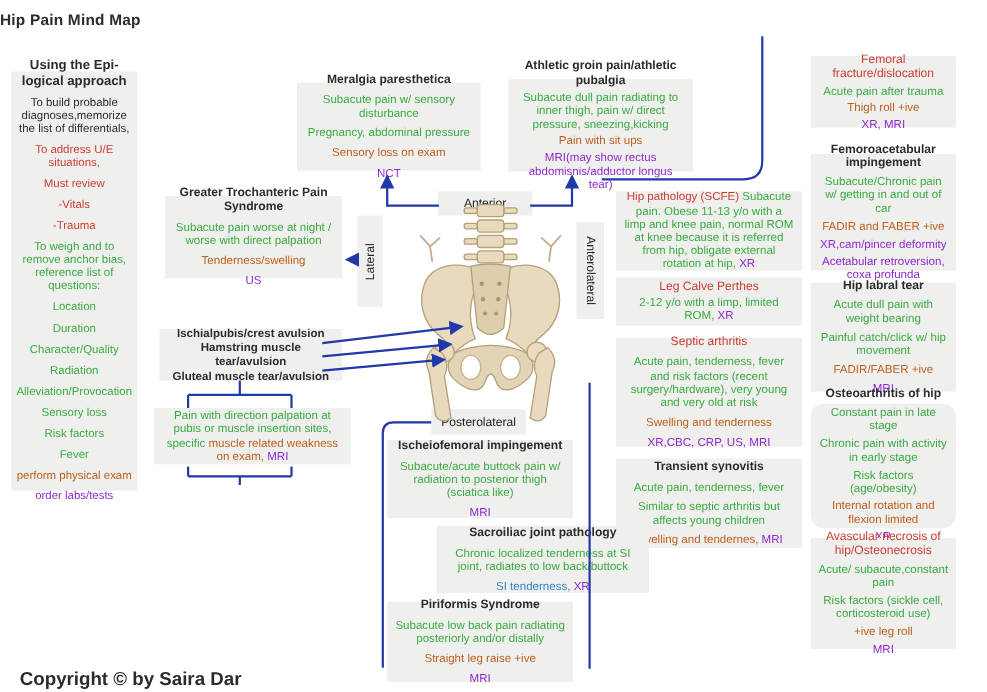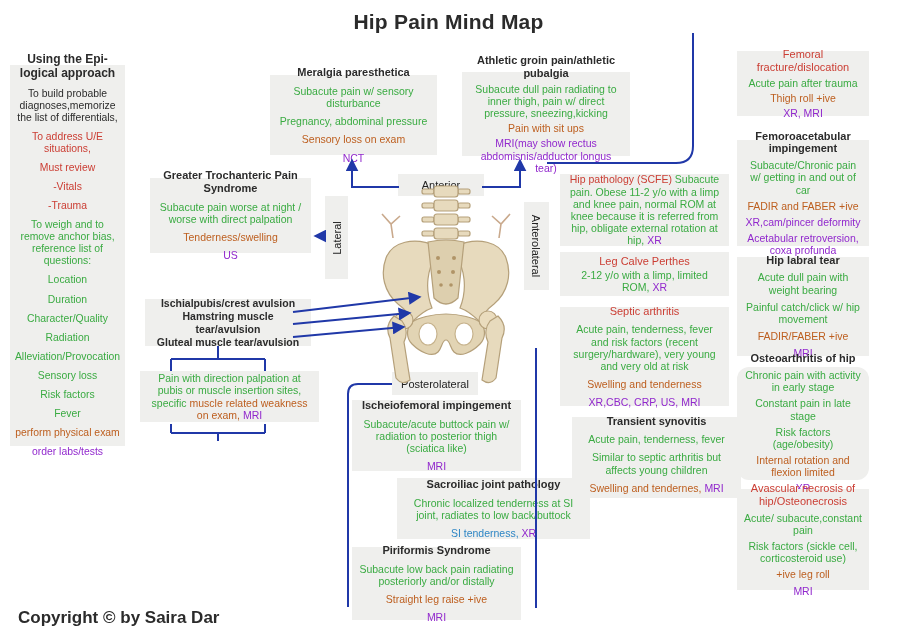--- a/index.html
+++ b/index.html
@@ -4,22 +4,22 @@
 <style>
   :root{
     --dark:#2b2b2b; --red:#cb3d33; --green:#3aab42; --orange:#bd5e1e;
     --purple:#9128cd; --blue:#2e86c5; --navy:#2038a8; --boxbg:#efefed;
   }
   html,body{margin:0;padding:0;background:#fff;}
   #canvas{
     position:relative;width:897px;height:629px;background:#fff;overflow:hidden;
     font-family:"Liberation Sans",sans-serif;color:var(--dark);
   }
-  .page-title{position:absolute;top:10px;left:0;width:897px;text-align:center;
-    font-size:21px;font-weight:700;letter-spacing:.2px;}
+  .page-title{position:absolute;top:10px;left:0;width:897px;text-align:left;
+    font-size:14px;font-weight:700;letter-spacing:.2px;}
   .copyright{position:absolute;left:18px;top:608px;font-size:17px;font-weight:600;}
   .mbox{position:absolute;background:var(--boxbg);box-sizing:border-box;
     display:flex;flex-direction:column;justify-content:center;gap:6px;
     text-align:center;font-size:10.5px;line-height:1.16;padding:4px 7px;}
   .bx-heading{font-size:11px;}
   .bx-line{}
   .bold{font-weight:700;}
   .c-dark{color:var(--dark);} .c-red{color:var(--red);} .c-green{color:var(--green);}
   .c-orange{color:var(--orange);} .c-purple{color:var(--purple);} .c-blue{color:var(--blue);}
   .epi{gap:7px;font-size:10.4px;padding:6px 4px;}
@@ -145,33 +145,33 @@
 
         <circle cx="56" cy="140" r="9" fill="#eadcbe"></circle>
         <circle cx="140" cy="140" r="9" fill="#eadcbe"></circle>
         <path d="M46,136 C40,142 38,150 42,158 L48,198 Q54,206 62,200 L56,162 C60,154 58,146 54,141 Z"></path>
         <path d="M150,136 C156,142 158,150 154,158 L148,198 Q142,206 134,200 L140,162 C136,154 138,146 142,141 Z"></path>
       </g>
     </svg>
   </div>
 
   <div class="mbox" id="box-scfe" style="left:560px;top:174px;width:169px;height:72px;">
-      <div class="bx-line"><span class="c-red">Hip pathology (SCFE) </span><span class="c-green">Subacute pain. Obese 11-2 y/o with a limp and knee pain, normal ROM at knee because it is referred from hip, obligate external rotation at hip, </span><span class="c-purple">XR</span></div>
+      <div class="bx-line"><span class="c-red">Hip pathology (SCFE) </span><span class="c-green">Subacute pain. Obese 11-13 y/o with a limp and knee pain, normal ROM at knee because it is referred from hip, obligate external rotation at hip, </span><span class="c-purple">XR</span></div>
     </div>
   <div class="mbox" id="box-perthes" style="left:560px;top:252px;width:169px;height:44px;gap:1px;">
       <div class="bx-heading c-red">Leg Calve Perthes</div>
       <div class="bx-line"><span class="c-green">2-12 y/o with a limp, limited ROM, </span><span class="c-purple">XR</span></div>
     </div>
   <div class="mbox" id="box-septic" style="left:560px;top:307px;width:169px;height:99px;">
       <div class="bx-heading c-red">Septic arthritis</div>
       <div class="bx-line"><span class="c-green">Acute pain, tenderness, fever and risk factors (recent surgery/hardware), very young and very old at risk</span></div>
       <div class="bx-line"><span class="c-orange">Swelling and tenderness</span></div>
       <div class="bx-line"><span class="c-purple">XR,CBC, CRP, US, MRI</span></div>
     </div>
-  <div class="mbox" id="box-synovitis" style="left:572px;top:417px;width:169px;height:81px;justify-content:flex-end;">
+  <div class="mbox" id="box-synovitis" style="left:560px;top:417px;width:169px;height:81px;">
       <div class="bx-heading c-dark bold">Transient synovitis</div>
       <div class="bx-line"><span class="c-green">Acute pain, tenderness, fever</span></div>
       <div class="bx-line"><span class="c-green">Similar to septic arthritis but affects young children</span></div>
       <div class="bx-line"><span class="c-orange">Swelling and tendernes, </span><span class="c-purple">MRI</span></div>
     </div>
 
   <div class="mbox" id="box-femoral_fracture" style="left:737px;top:51px;width:132px;height:65px;gap:3px;">
       <div class="bx-heading c-red">Femoral fracture/dislocation</div>
       <div class="bx-line"><span class="c-green">Acute pain after trauma</span></div>
       <div class="bx-line"><span class="c-orange">Thigh roll +ive</span></div>
@@ -186,22 +186,22 @@
     </div>
   <div class="mbox" id="box-labral" style="left:737px;top:257px;width:132px;height:99px;gap:5px;">
       <div class="bx-heading c-dark bold">Hip labral tear</div>
       <div class="bx-line"><span class="c-green">Acute dull pain with weight bearing</span></div>
       <div class="bx-line"><span class="c-green">Painful catch/click w/ hip movement</span></div>
       <div class="bx-line"><span class="c-orange">FADIR/FABER +ive</span></div>
       <div class="bx-line"><span class="c-purple">MRI</span></div>
     </div>
   <div class="mbox" id="box-oa" style="left:737px;top:367px;width:132px;height:113px;gap:4px;border-radius:12px;">
       <div class="bx-heading c-dark bold">Osteoarthritis of hip</div>
+      <div class="bx-line"><span class="c-green">Constant pain in late stage</span></div>
       <div class="bx-line"><span class="c-green">Chronic pain with activity in early stage</span></div>
-      <div class="bx-line"><span class="c-green">Constant pain in late stage</span></div>
       <div class="bx-line"><span class="c-green">Risk factors (age/obesity)</span></div>
       <div class="bx-line"><span class="c-orange">Internal rotation and flexion limited</span></div>
       <div class="bx-line"><span class="c-purple">XR</span></div>
     </div>
   <div class="mbox" id="box-avn" style="left:737px;top:489px;width:132px;height:101px;gap:4px;">
       <div class="bx-heading c-red">Avascular necrosis of hip/Osteonecrosis</div>
       <div class="bx-line"><span class="c-green">Acute/ subacute,constant pain</span></div>
       <div class="bx-line"><span class="c-green">Risk factors (sickle cell, corticosteroid use)</span></div>
       <div class="bx-line"><span class="c-orange">+ive leg roll</span></div>
       <div class="bx-line"><span class="c-purple">MRI</span></div>

